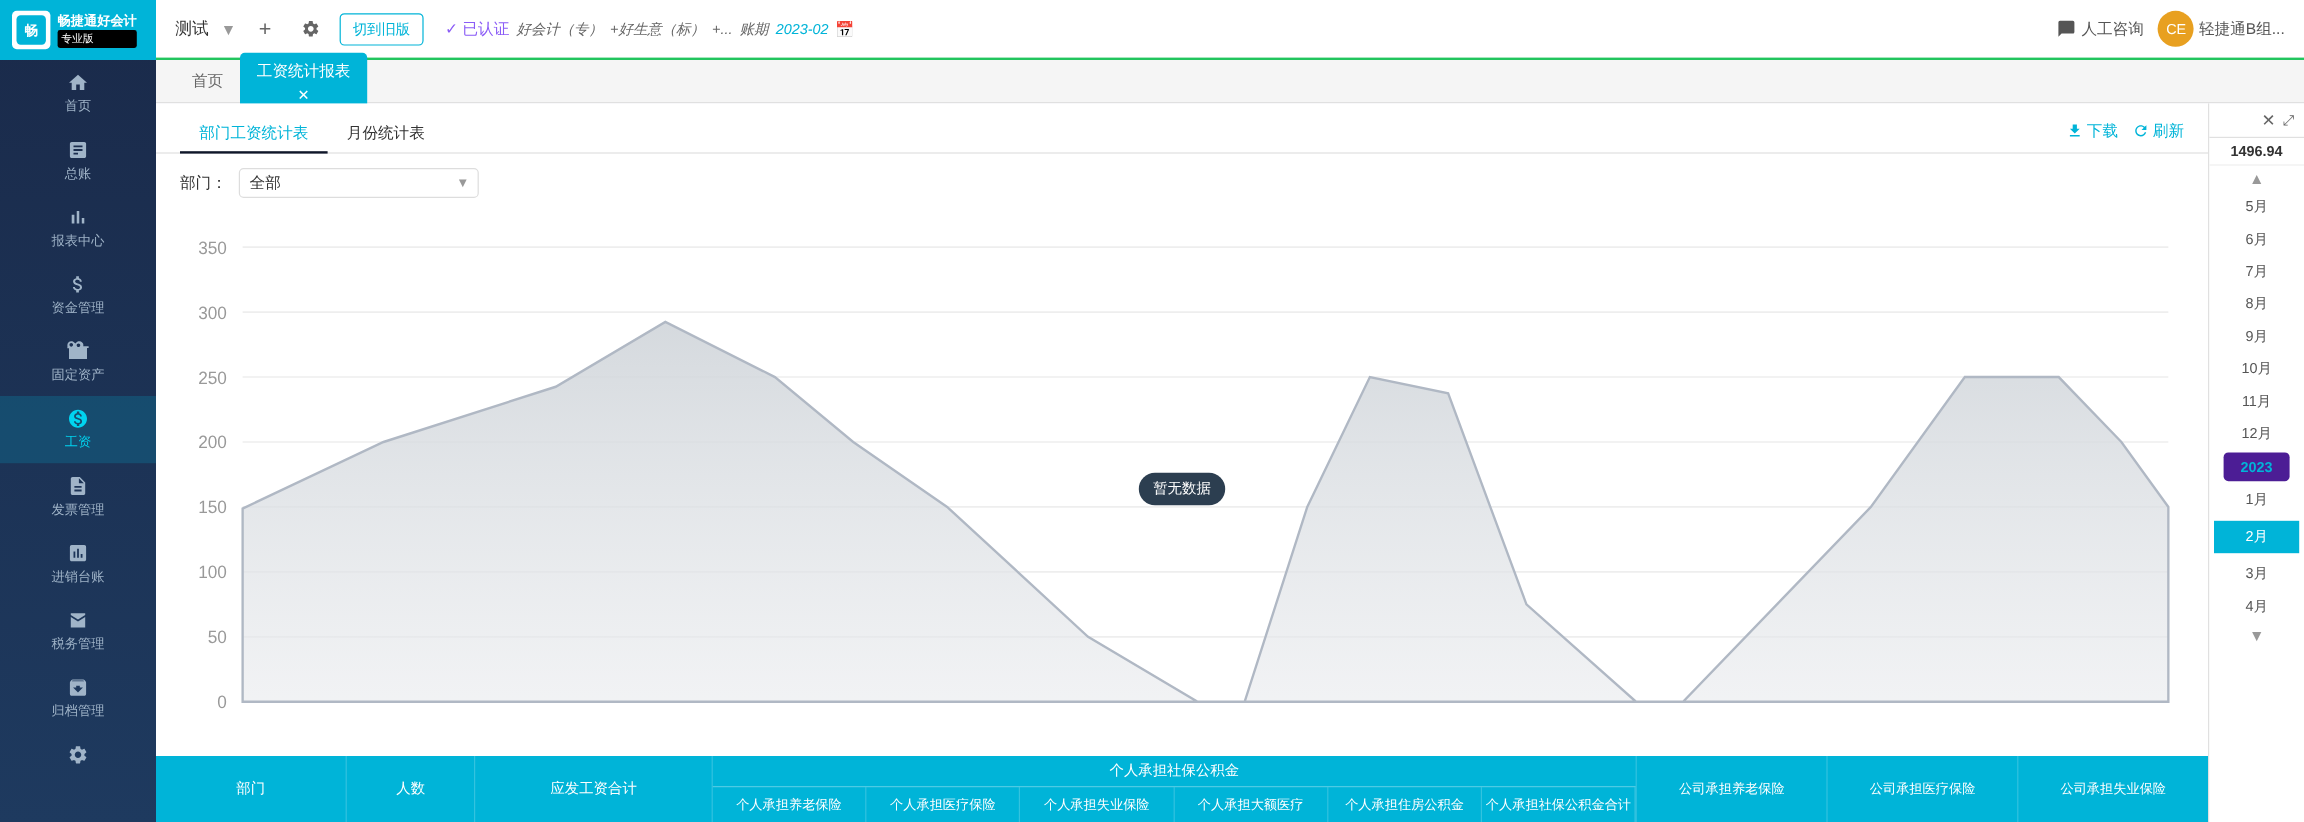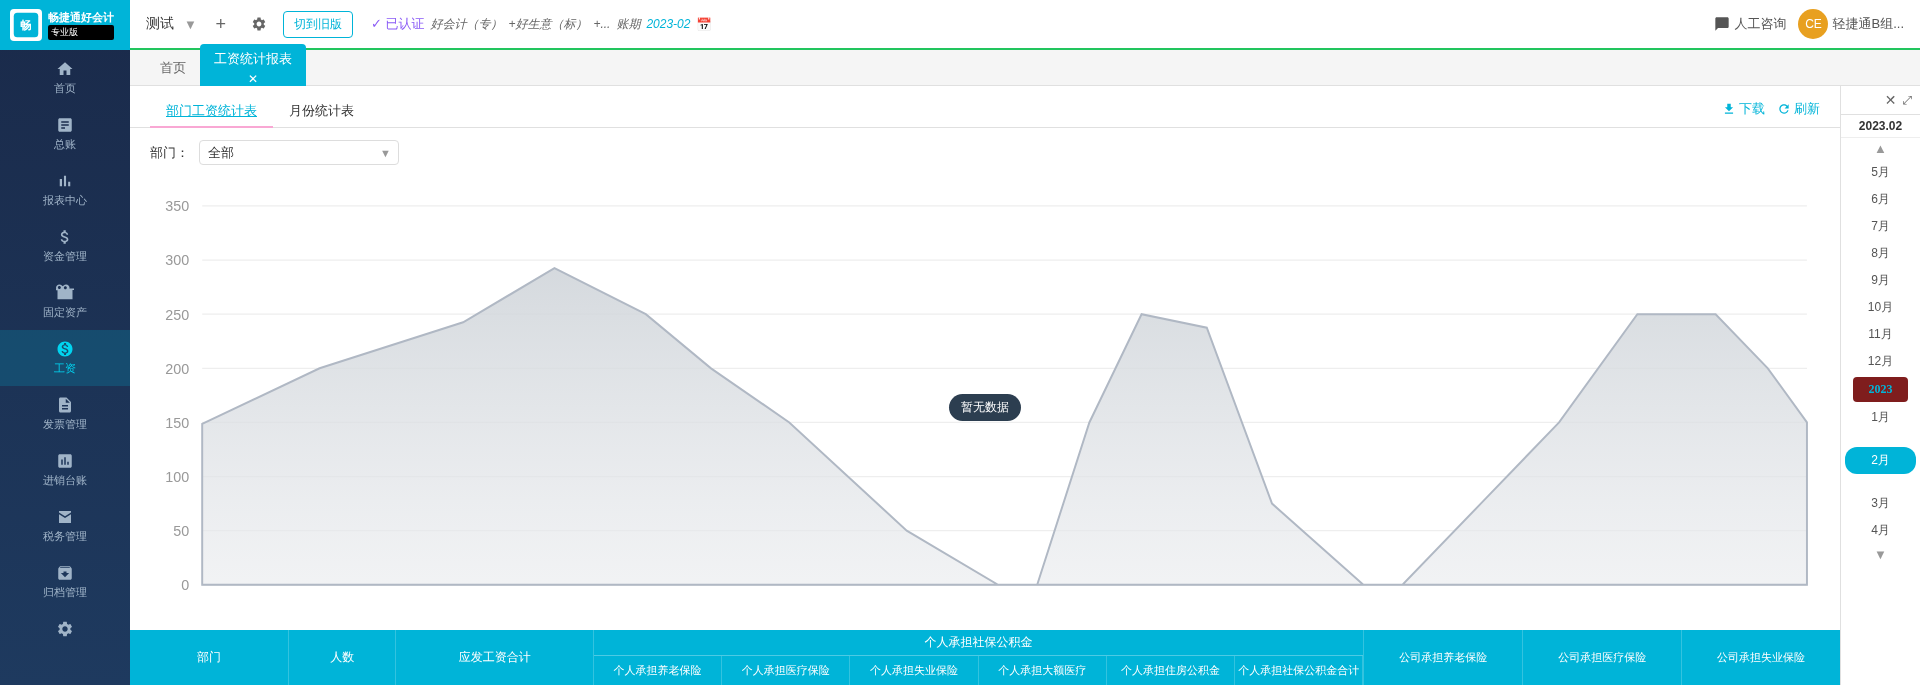--- a/index.html
+++ b/index.html
@@ -166,22 +166,21 @@
     .sub-tab {
       padding: 6px 16px;
       font-size: 13px;
       cursor: pointer;
       color: #333;
       border-bottom: 2px solid transparent;
       margin-bottom: -1px;
     }
     .sub-tab.active {
       color: #00b4d8;
-      border-bottom: 2px solid #f9a8d4;
-      text-decoration: underline;
+      border-bottom: 2px solid #0f172a;
     }
     .sub-tab-actions {
       margin-left: auto;
       display: flex;
       align-items: center;
       gap: 12px;
       font-size: 13px;
       color: #00b4d8;
       padding-bottom: 6px;
     }
@@ -302,30 +301,29 @@
     .date-month-item {
       padding: 5px 8px;
       font-size: 12px;
       color: #555;
       cursor: pointer;
       text-align: center;
     }
     .date-month-item.active {
       background: #00b4d8;
       color: #fff;
-      border-radius: 12px;
-      margin: 16px 4px;
+      border-radius: 0;
+      margin: 4px 4px;
     }
     .date-month-item.year-label {
-      background: #7f1d1d;
+      background: #4c1d95;
       color: #00b4d8;
       font-weight: bold;
       border-radius: 4px;
       margin: 2px 12px;
-      font-family: Liberation Serif, serif;
     }
     .date-scroll-btn {
       display: flex;
       justify-content: center;
       padding: 3px;
       color: #999;
       cursor: pointer;
     }
   </style>
 </head>
@@ -568,21 +566,21 @@
 
     <div class="right-panel">
       <div class="right-panel-header">
         <span class="right-panel-close">✕</span>
         <span class="right-panel-expand">⤢</span>
       </div>
 
       <div class="date-selector">
 
         <div style="padding:4px 8px; font-size:12px; color:#333; text-align:center; font-weight:bold; border-bottom:1px solid #eee;">
-          <span>2023.02</span>
+          <span>1496.94</span>
         </div>
 
         <div class="date-scroll-btn">▲</div>
 
         <div class="date-month-item">5月</div>
         <div class="date-month-item">6月</div>
         <div class="date-month-item">7月</div>
         <div class="date-month-item">8月</div>
         <div class="date-month-item">9月</div>
         <div class="date-month-item">10月</div>

